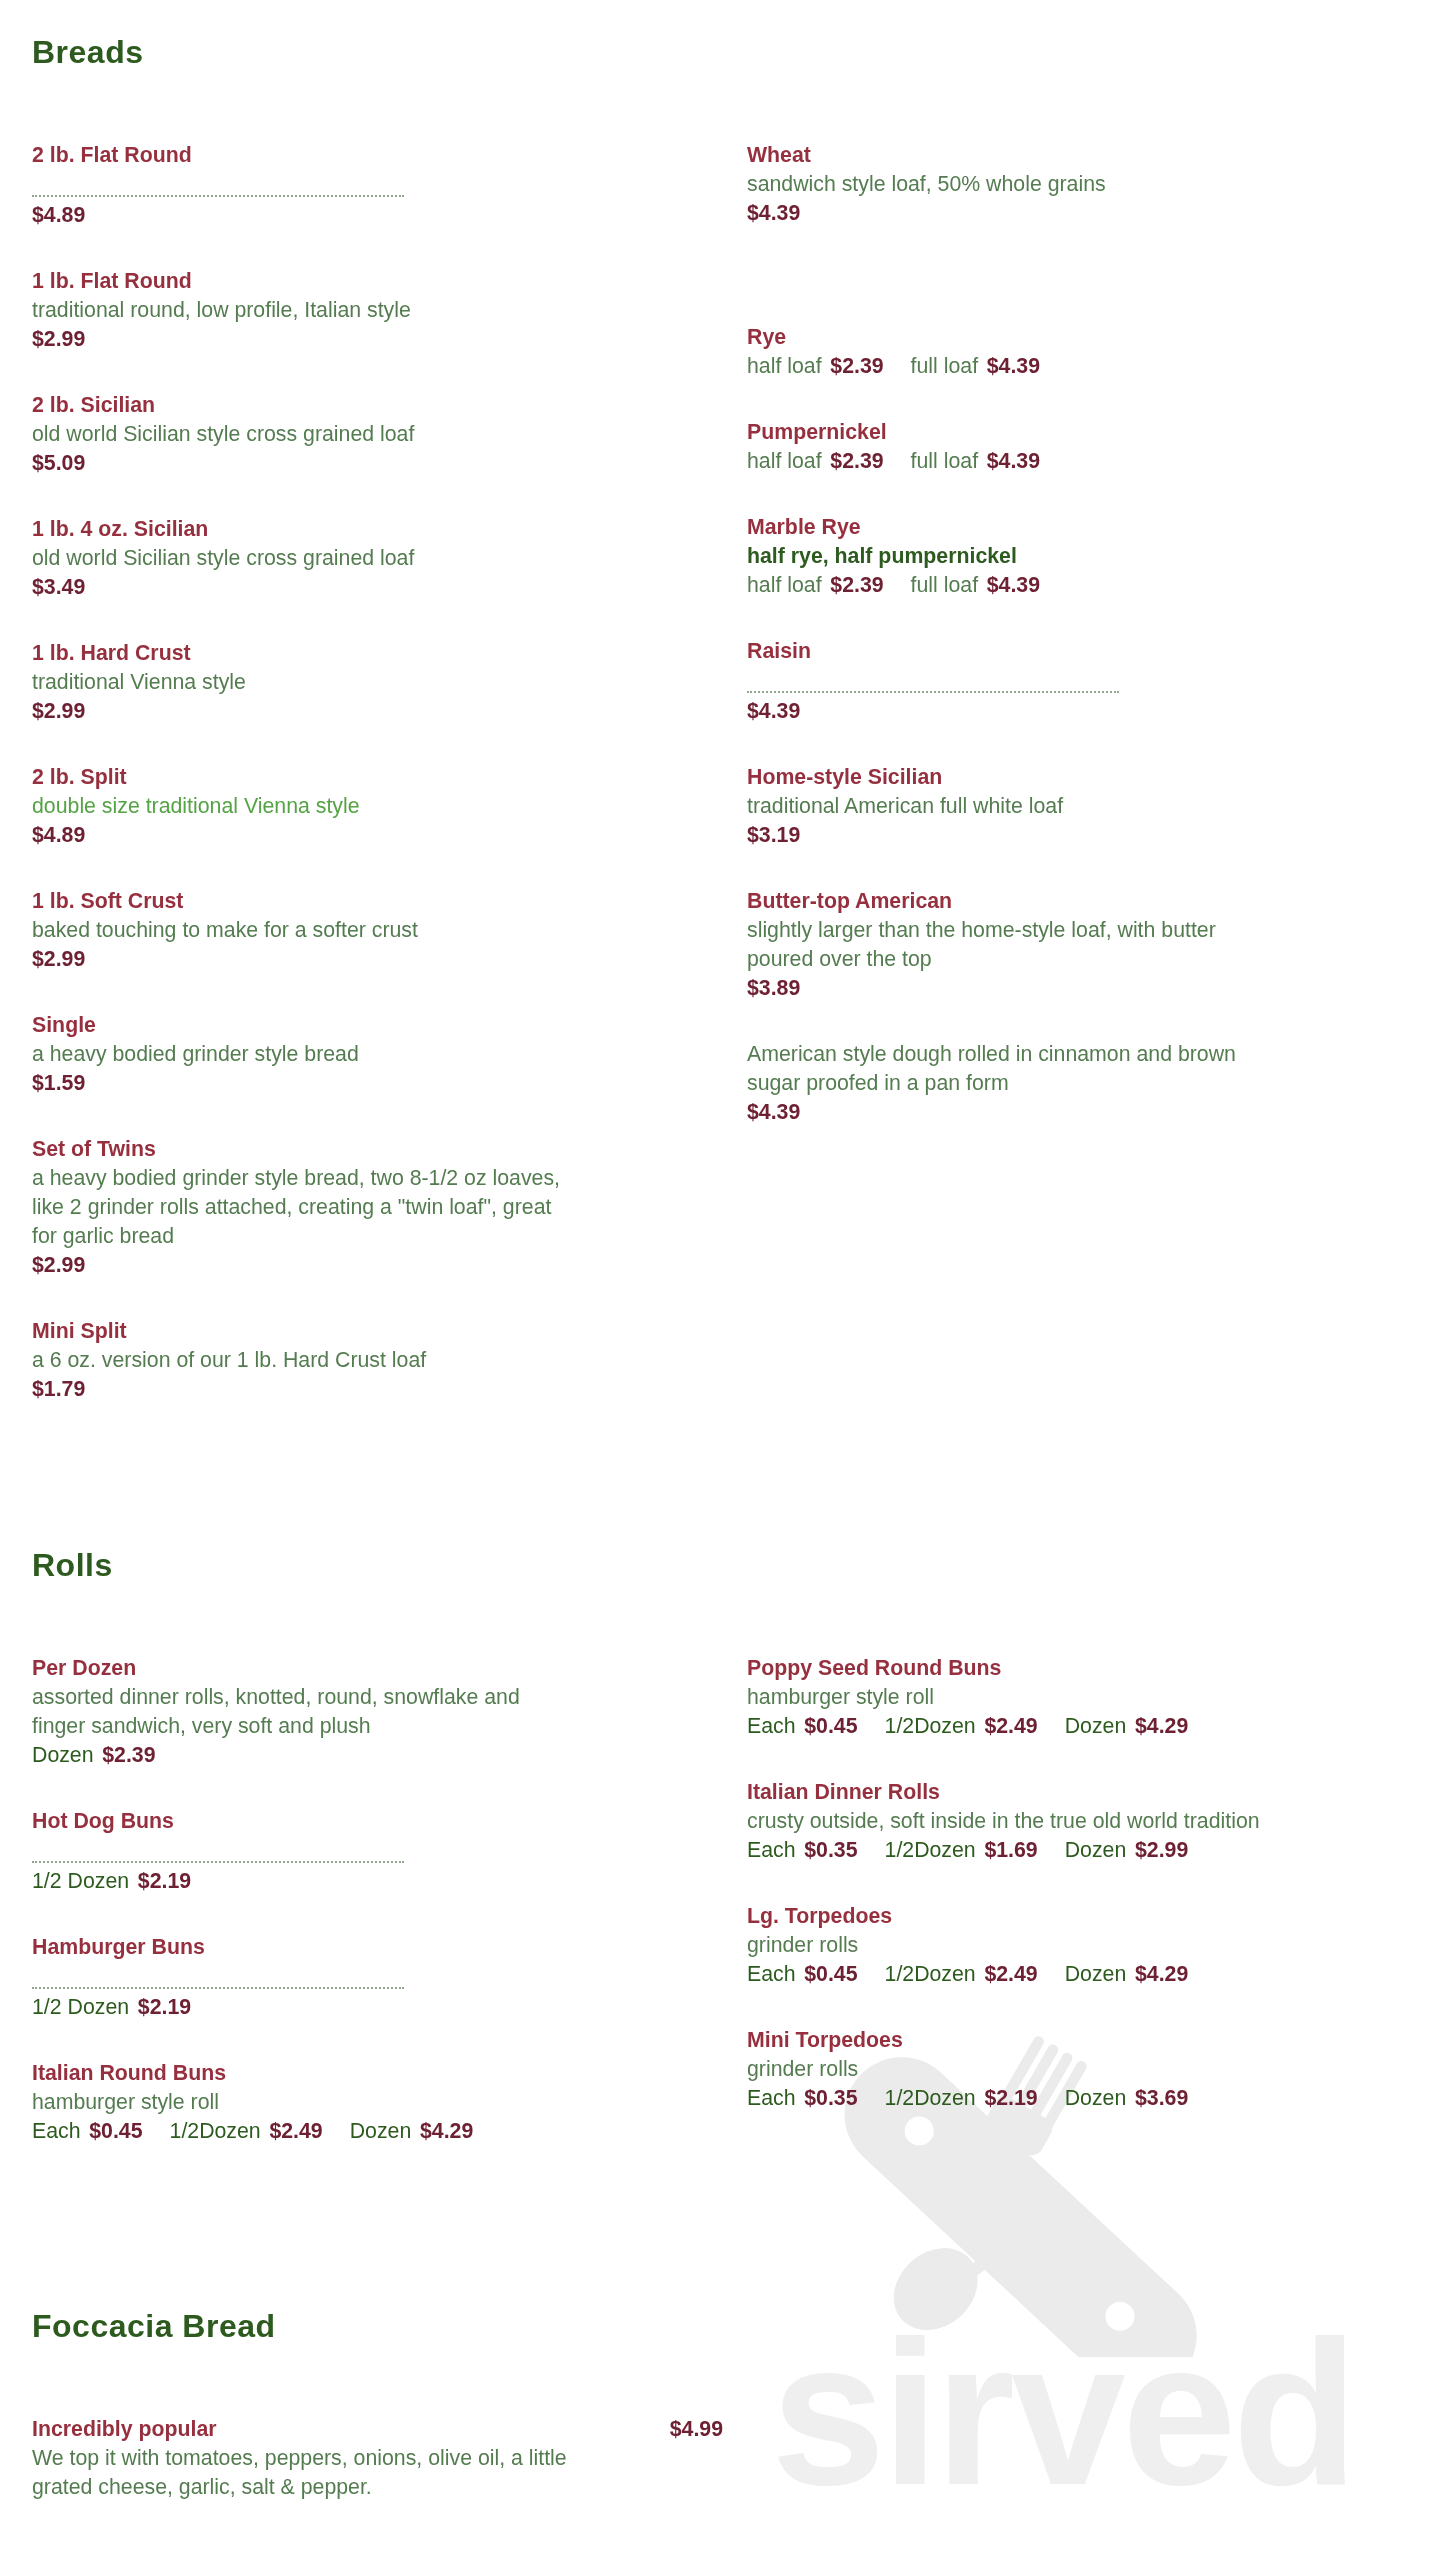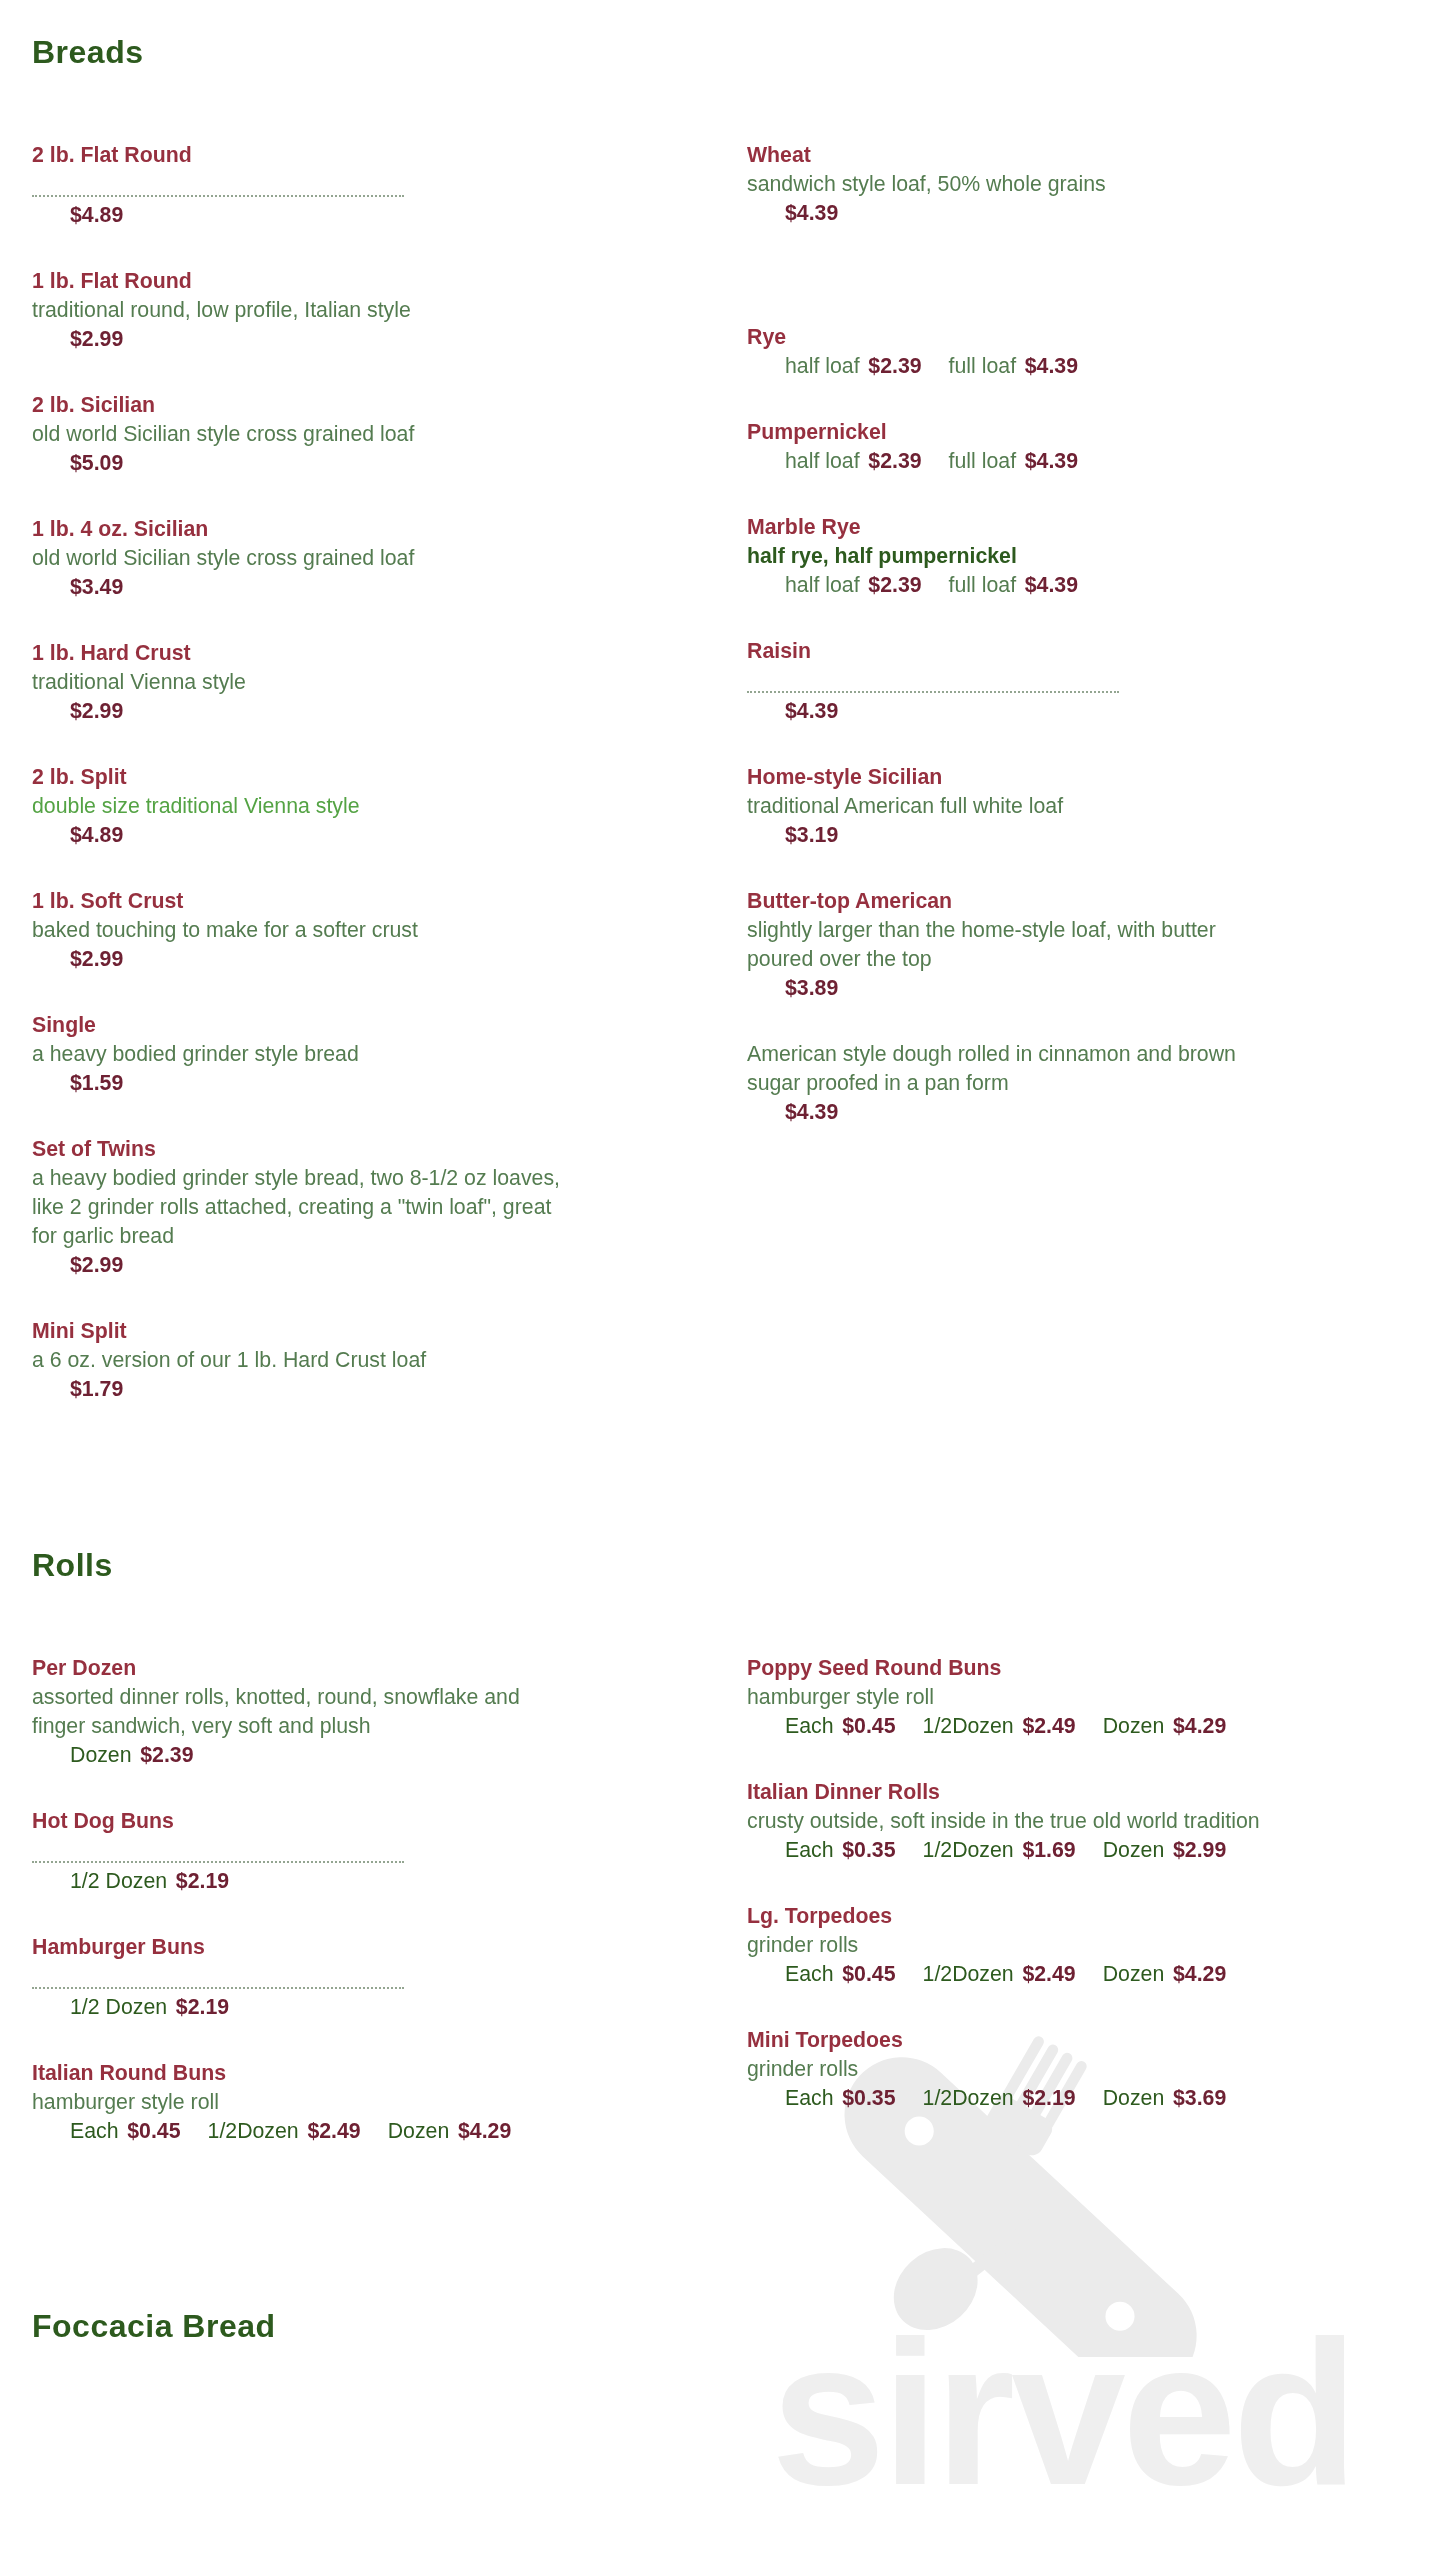--- a/index.html
+++ b/index.html
@@ -37,21 +37,21 @@
   }
   .item-desc{
     font-size:21.3px;color:#547c50;line-height:29px;white-space:nowrap;
   }
   .item-desc.desc-bright{color:#54a344;}
   .item-desc.desc-bold-green{color:#2d5a1e;font-weight:700;}
   .dots{
     height:21.3px;width:372px;margin:3.9px 0 3.9px 0;
     border-bottom:2.9px dotted #93a591;
   }
-  .price-line{font-size:21.3px;line-height:29px;white-space:nowrap;margin-left:38px;}
+  .price-line{font-size:21.3px;line-height:29px;white-space:nowrap;}
   .price-pair{margin-right:27px;}
   .price-pair:last-child{margin-right:0;}
   .price-label{color:#547c50;margin-right:8.7px;}
   .price-label.bold{color:#2d5a1e;font-weight:400;}
   .price-value{color:#6e2133;font-weight:700;}
   .right-price{font-size:21.3px;}
 </style>
 </head>
 <body>
 
@@ -270,16 +270,28 @@
             </div>
             <div class="item-desc">grinder rolls</div>
             <div class="price-line"><span class="price-pair"><span class="price-label bold">Each</span><span class="price-value">$0.35</span></span><span class="price-pair"><span class="price-label bold">1/2Dozen</span><span class="price-value">$2.19</span></span><span class="price-pair"><span class="price-label bold">Dozen</span><span class="price-value">$3.69</span></span></div>
           </div>
         </div>
     </div>
   </section>
 
   <section class="menu-section mt-lg">
     <h2 class="section-title">Foccacia Bread</h2>
+    <div class="cols">
+      <div class="col col-wide">
+          <div class="item has-right-price">
+            <div class="name-row">
+              <div class="item-name">Incredibly popular</div>
+              <div class="price-value right-price">$4.99</div>
+            </div>
+            <div class="item-desc">We top it with tomatoes, peppers, onions, olive oil, a little</div>
+            <div class="item-desc">grated cheese, garlic, salt &amp; pepper.</div>
+          </div>
+        </div>
+    </div>
   </section>
 
 </div>
 
 
 </body></html>

